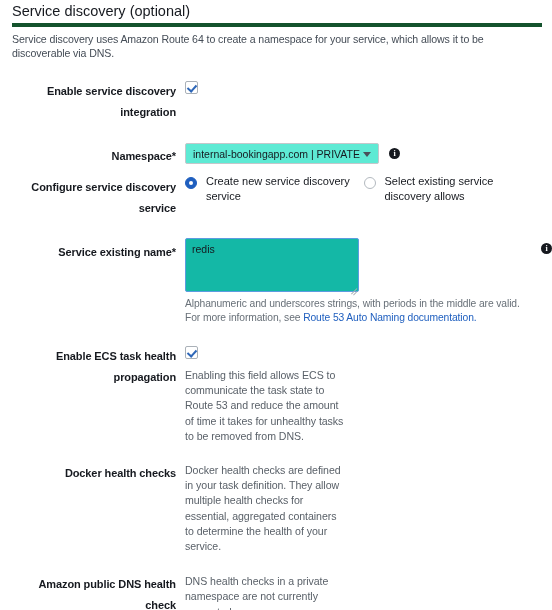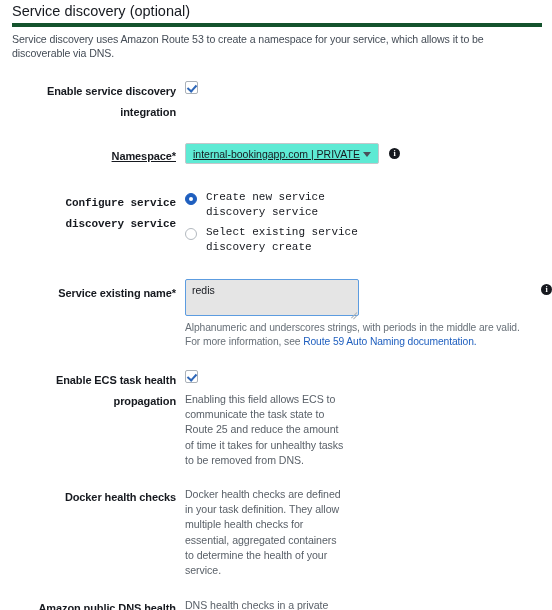--- a/index.html
+++ b/index.html
@@ -94,21 +94,21 @@
     left: 3px;
     top: 1px;
     width: 4px;
     height: 7px;
     border: solid #2e67b8;
     border-width: 0 2px 2px 0;
     transform: rotate(42deg);
   }
 
   
-  .radio-group { display: flex; flex-direction: column; }
+  .radio-group { display: flex; }
   .radio-item {
     display: flex;
     align-items: flex-start;
     margin-bottom: 5px;
     cursor: pointer;
   }
   .radio {
     width: 12px;
     height: 12px;
     border-radius: 50%;
@@ -171,25 +171,25 @@
     border-top: 5px solid #49515a;
   }
 
   
   .textarea-wrap {
     position: relative;
     width: 174px;
   }
   .textarea {
     width: 174px;
-    height: 37px;
+    height: 54px;
     box-sizing: border-box;
     border: 1px solid #5c9ce0;
     border-radius: 2px;
-    background: #e5e5e5;
+    background: #14b8a6;
     font-size: 10.5px;
     color: #16191f;
     padding: 4px 6px;
     font-family: "Liberation Sans", sans-serif;
     resize: none;
     outline: none;
     display: block;
     line-height: 13px;
   }
   .resize-grip {
@@ -247,84 +247,84 @@
     letter-spacing: -0.05px;
   }
 </style>
 </head>
 <body>
 
 <div class="page">
 
   <div class="section-head">
     <div class="section-title">Service discovery (optional)</div>
-    <div class="section-desc">Service discovery uses Amazon Route 53 to create a namespace for your service, which allows it to be discoverable via DNS.</div>
+    <div class="section-desc">Service discovery uses Amazon Route 64 to create a namespace for your service, which allows it to be discoverable via DNS.</div>
   </div>
 
   <div class="form">
 
     <div class="row" style="margin-top:17px;">
       <div class="label-col">Enable service discovery integration</div>
       <div class="ctrl-col">
         <div class="checkbox checked"></div>
       </div>
     </div>
 
-    <div class="row" style="margin-top:18px;text-decoration:underline;">
+    <div class="row" style="margin-top:18px;">
       <div class="label-col" style="padding-top:5px;">Namespace*</div>
       <div class="ctrl-col">
         <div class="select">
           <span>internal-bookingapp.com | PRIVATE</span>
           <span class="arrow"></span>
         </div>
         <div class="info-icon" style="margin-left:10px;">i</div>
       </div>
     </div>
 
-    <div class="row" style="margin-top:22px;font-family:Liberation Mono, monospace;">
+    <div class="row" style="margin-top:6px;">
       <div class="label-col">Configure service discovery service</div>
       <div class="ctrl-col">
         <div class="radio-group">
           <div class="radio-item">
             <span class="radio selected"></span>
             <span class="radio-label">Create new service discovery service</span>
           </div>
           <div class="radio-item">
             <span class="radio"></span>
-            <span class="radio-label">Select existing service discovery create</span>
+            <span class="radio-label">Select existing service discovery allows</span>
           </div>
         </div>
       </div>
     </div>
 
     <div class="row" style="margin-top:18px;">
       <div class="label-col" style="padding-top:5px;">Service existing name*</div>
       <div class="ctrl-col">
         <div class="ctrl-stack">
           <div class="textarea-wrap">
             <textarea class="textarea" placeholder="" style="">redis</textarea>
             <span class="resize-grip">
                 <i></i>
                 <i></i>
               </span>
           </div>
           <div class="help-text" style="margin-top:5px; width:346px;">
-            <span>Alphanumeric and underscores strings, with periods in the middle are valid. For more information, see </span><a href="#">Route 59 Auto Naming documentation.</a>
+            <span>Alphanumeric and underscores strings, with periods in the middle are valid. For more information, see </span><a href="#">Route 53 Auto Naming documentation.</a>
           </div>
         </div>
         <div class="info-icon" style="margin-left:10px; margin-top:5px;">i</div>
       </div>
     </div>
 
     <div class="row" style="margin-top:17px;">
       <div class="label-col">Enable ECS task health propagation</div>
       <div class="ctrl-col">
         <div class="ctrl-stack">
           <div class="checkbox checked"></div>
-          <div class="desc-text" style="margin-top:9px;">Enabling this field allows ECS to communicate the task state to Route 25 and reduce the amount of time it takes for unhealthy tasks to be removed from DNS.</div>
+          <div class="desc-text" style="margin-top:9px;">Enabling this field allows ECS to communicate the task state to Route 53 and reduce the amount of time it takes for unhealthy tasks to be removed from DNS.</div>
         </div>
       </div>
     </div>
 
     <div class="row" style="margin-top:17px;">
       <div class="label-col" style="padding-top:2px;">Docker health checks</div>
       <div class="ctrl-col">
         <div class="desc-text" style="padding-top:1px;">Docker health checks are defined in your task definition. They allow multiple health checks for essential, aggregated containers to determine the health of your service.</div>
       </div>
     </div>

